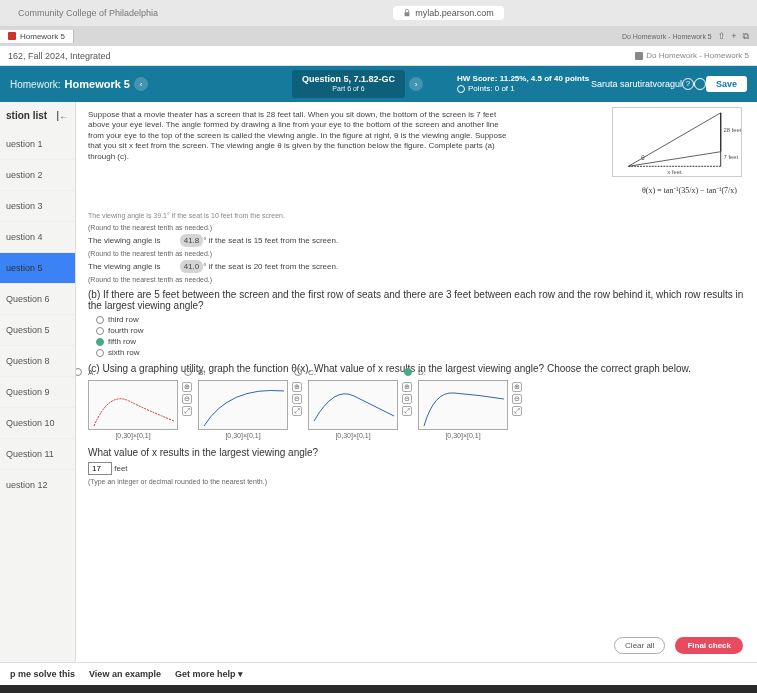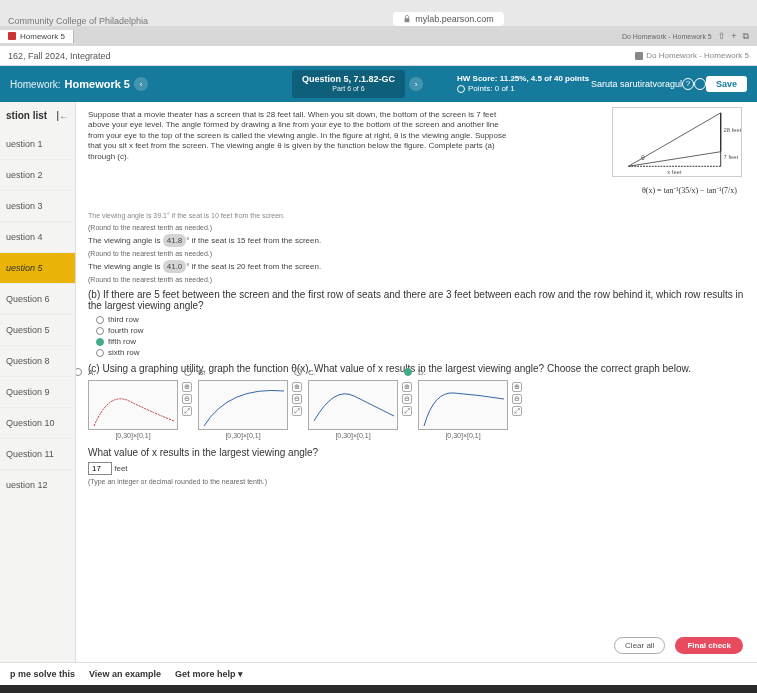--- a/index.html
+++ b/index.html
@@ -1,18 +1,18 @@
 <!DOCTYPE html>
 <html><head>
 <meta charset="utf-8">
 <style>
 * { margin: 0; padding: 0; box-sizing: border-box; font-family: Arial, Helvetica, sans-serif; }
 body { background: #2a2a2a; width: 757px; height: 693px; overflow: hidden; position: relative; }
 
-.browser-chrome { background: #e8e8e8; height: 26px; display: flex; align-items: flex-end; padding: 0 8px; font-size: 9px; color: #666; }
+.browser-chrome { background: #e8e8e8; height: 26px; display: flex; align-items: center; padding: 0 18px; font-size: 9px; color: #666; }
 .url-bar { background: #fff; border-radius: 4px; padding: 2px 10px; margin: 0 auto; font-size: 9px; color: #555; display: flex; align-items: center; gap:4px;}
 .lock { width:8px; height:8px; }
 
 .tab-bar { background: #d8d8d8; height: 20px; display: flex; align-items: center; font-size: 8px; color: #444; }
 .tab { padding: 2px 8px; border-right: 1px solid #bbb; display:flex; align-items:center; gap:4px;}
 .tab.active { background: #fff; }
 .right-icons { margin-left:auto; display:flex; gap:6px; padding-right:8px; color:#666; font-size:9px;}
 
 .course-bar { background: #fff; height: 20px; font-size: 9px; color: #555; padding: 3px 8px; border-bottom:1px solid #ddd; display:flex; align-items:center;}
 .course-bar .hw-label { margin-left:auto; color:#888; font-size:8px; display:flex; align-items:center; gap:3px;}
@@ -28,29 +28,29 @@
 .header .user { margin-left: auto; font-size: 9px; display: flex; align-items: center; }
 .save-btn { background: #fff; color: #157a9c; border-radius: 3px; padding: 3px 10px; font-size: 9px; font-weight:bold; border:none;}
 .gear{width:12px;height:12px;border:1px solid #fff;border-radius:50%;position:relative;}
 .qmark{width:12px;height:12px;border:1px solid #fff;border-radius:50%;font-size:8px;text-align:center;line-height:10px;}
 
 .main { display: flex; background: #fff; height: 560px; }
 .sidebar { width: 76px; background: #f4f4f2; border-right: 1px solid #ddd; font-size: 9px; }
 .sidebar-head { padding: 8px 6px; font-weight: bold; color: #333; font-size:10px; display:flex; align-items:center; justify-content:space-between;}
 .collapse-icon{font-size:10px;color:#666;}
 .q-item { padding: 10px 6px; color: #555; border-bottom: 1px solid #eee; cursor: pointer; }
-.q-item.active { background: #eab308; color: #333; font-style: italic; }
+.q-item.active { background: #3b82f6; color: #333; }
 
 .content { flex: 1; padding: 8px 12px; font-size: 9px; color: #333; overflow: hidden; position:relative;}
 .problem-text { font-size: 8px; color: #444; line-height: 1.3; margin-bottom: 6px; max-width: 420px; }
 .diagram { position: absolute; right: 15px; top: 5px; width: 130px; height: 70px; border:1px solid #ccc; font-size:7px; color:#555;}
 .formula{position:absolute; right:20px; top:82px; font-size:8px; color:#333; font-family: 'Times New Roman', serif;}
 
 .answer-line { font-size: 8px; color: #444; margin: 3px 0; line-height:1.4;}
-.answer-box { display: inline-block; background: #d4d4d4; padding: 1px 4px; border-radius:6px; font-size:8px;}
+.answer-box { display: inline-block; background: #d4d4d4; padding: 1px 4px; border-radius:6px; font-size:8px;margin-left:17px;}
 .hint { font-size: 7px; color: #666; }
 
 .part-label { font-size: 10px; color: #333; margin: 6px 0 4px; }
 .radio-opt { font-size: 8px; color: #444; margin: 2px 0 2px 8px; display:flex; align-items:center; gap:4px;}
 .radio-circle{width:8px;height:8px;border:1px solid #888;border-radius:50%;display:inline-block;}
 .radio-circle.checked{background:#4a8; border-color:#4a8;}
 
 .graphs { display: flex; gap: 20px; margin-top: 6px; }
 .graph-opt { text-align: center; font-size: 7px; color: #555; position:relative;}
 .graph-box { width: 90px; height: 50px; border: 1px solid #aaa; background: #fafafa; position: relative; margin-bottom:2px;}

